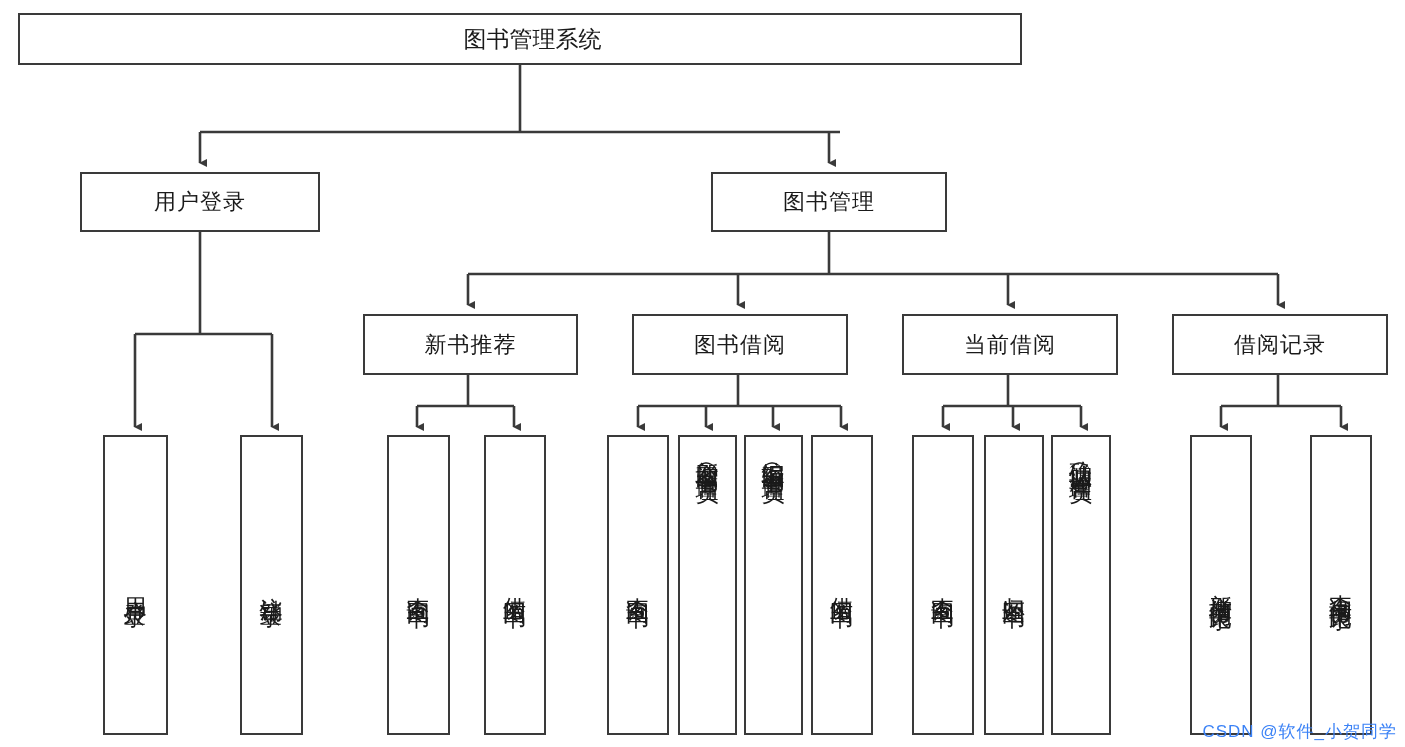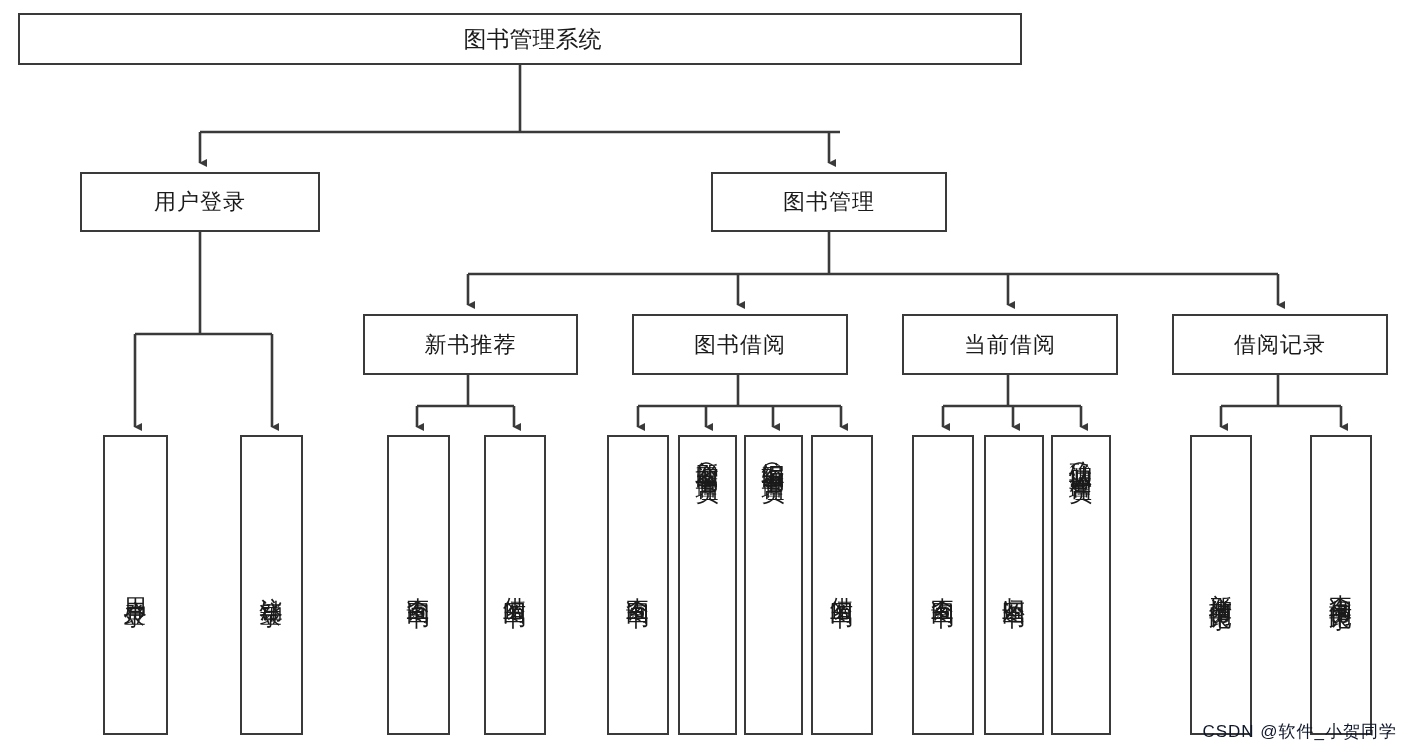--- a/index.html
+++ b/index.html
@@ -33,21 +33,21 @@
     padding-bottom:6px;
     align-items:center;
     justify-content:center;
   }
   .node.leaf.topalign{justify-content:flex-start;}
   svg.links{position:absolute;left:0;top:0;width:1405px;height:747px;pointer-events:none;}
   .watermark{
     position:absolute;
     right:8px;bottom:4px;
     font-size:17px;
-    color:#0f172a;
+    color:#3b82f6;
     letter-spacing:1px;
     white-space:nowrap;
   }
 </style>
 </head>
 <body>
 
 <div id="canvas">
 
   <svg class="links" viewBox="0 0 1405 747">

